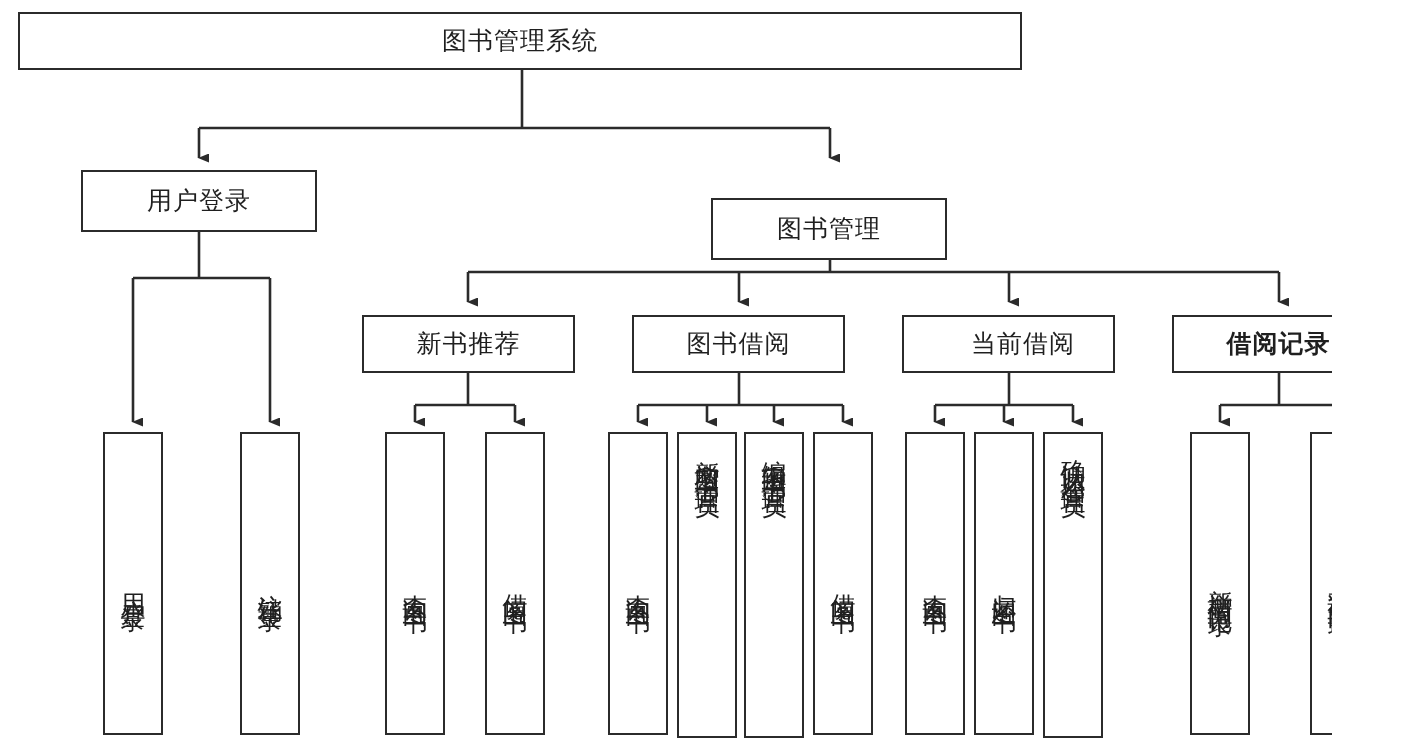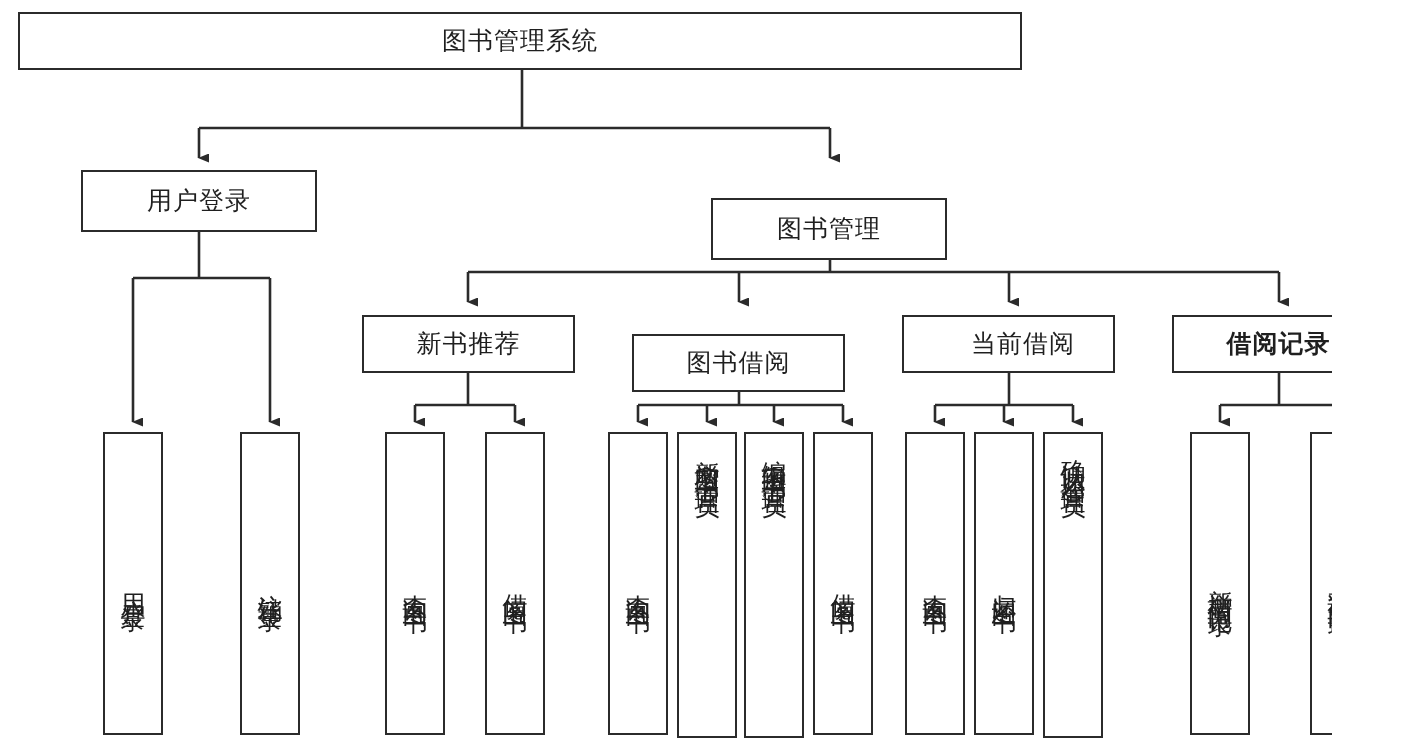--- a/index.html
+++ b/index.html
@@ -144,21 +144,21 @@
   </div>
 
   <div class="node horiz" style="left:711px; top:170px; width:236px; height:62px;margin-top:28px;">
     <span class="node-label">图书管理</span>
   </div>
 
   <div class="node horiz" style="left:362px; top:315px; width:213px; height:58px;">
     <span class="node-label">新书推荐</span>
   </div>
 
-  <div class="node horiz" style="left:632px; top:334px; width:213px; height:58px;">
+  <div class="node horiz" style="left:632px; top:315px; width:213px; height:58px;">
     <span class="node-label">图书借阅</span>
   </div>
 
   <div class="node horiz" style="left:902px; top:315px; width:213px; height:58px;padding-left:29px;">
     <span class="node-label">当前借阅</span>
   </div>
 
   <div class="node horiz" style="left:1172px; top:315px; width:213px; height:58px;font-weight:bold;">
     <span class="node-label">借阅记录</span>
   </div>

